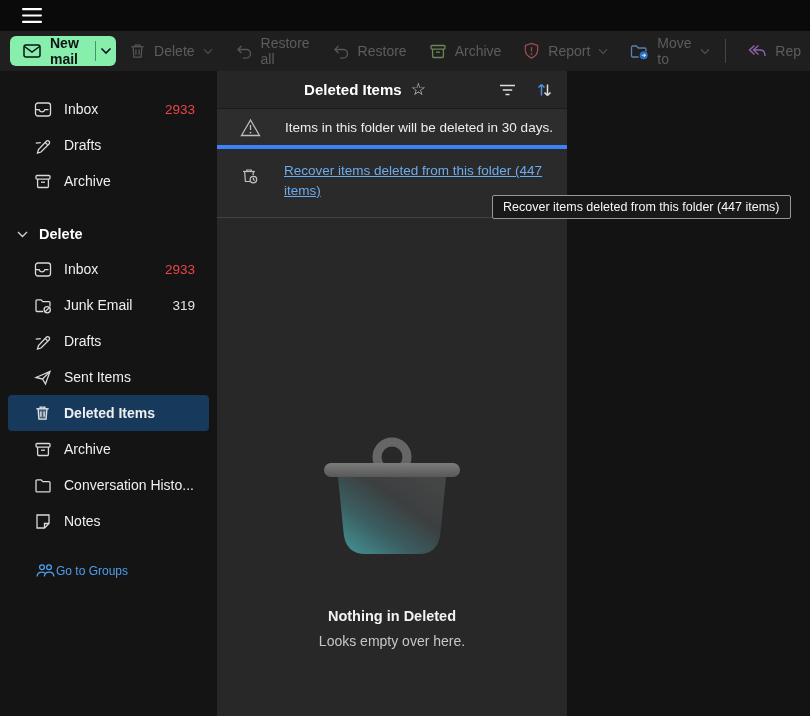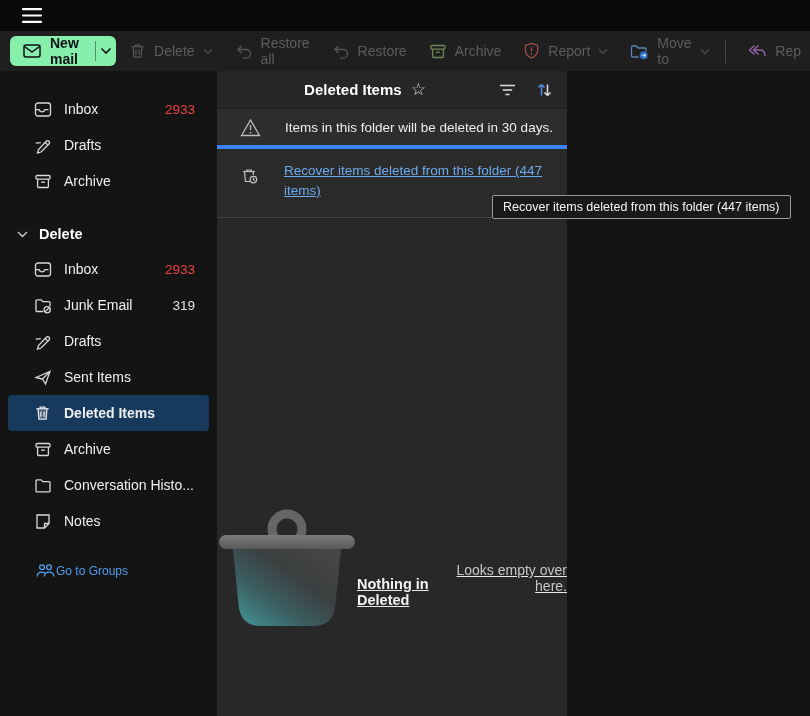--- a/index.html
+++ b/index.html
@@ -68,21 +68,21 @@
   .lp-hicons .hic { cursor:pointer; }
   .lp-banner { min-height:40px; flex:none; background:#2d2d2d; display:flex; align-items:center;
                gap:24px; padding:0 12px 0 23px; border-bottom:4px solid #3b82f6;
                font-size:13.5px; color:#ededed; }
   .lp-banner .bic { color:#bdbdbd; flex:none; }
   .lp-recover { flex:none; background:#2a2a2a; display:flex; align-items:flex-start; gap:24px;
                 padding:12px 12px 15px 23px; border-bottom:1px solid #424242; }
   .lp-recover .ric { color:#c2c2c2; flex:none; margin-top:5px; }
   .recover-link { width:278px; color:#6cabee; font-size:13.5px; line-height:1.5;
                   text-decoration:underline; cursor:pointer; }
-  .lp-empty { flex:1; display:flex; flex-direction:row; align-items:center; padding-top:214px;text-decoration:underline; }
+  .lp-empty { flex:1; display:flex; flex-direction:column; align-items:center; padding-top:214px; }
   .empty-title { margin-top:36px; font-size:14.5px; font-weight:700; color:#f2f2f2; }
   .empty-sub { margin-top:9px; font-size:14px; color:#c7c7c7;text-align:right; }
 
   
   .rightpane { flex:1; background:#131313; }
 
   
   .tooltip { position:absolute; left:492px; top:195px; z-index:20; background:#191919;
              border:1px solid #979797; border-radius:2px; color:#f5f5f5; font-size:12.5px;
              padding:4px 10px; white-space:nowrap; }

